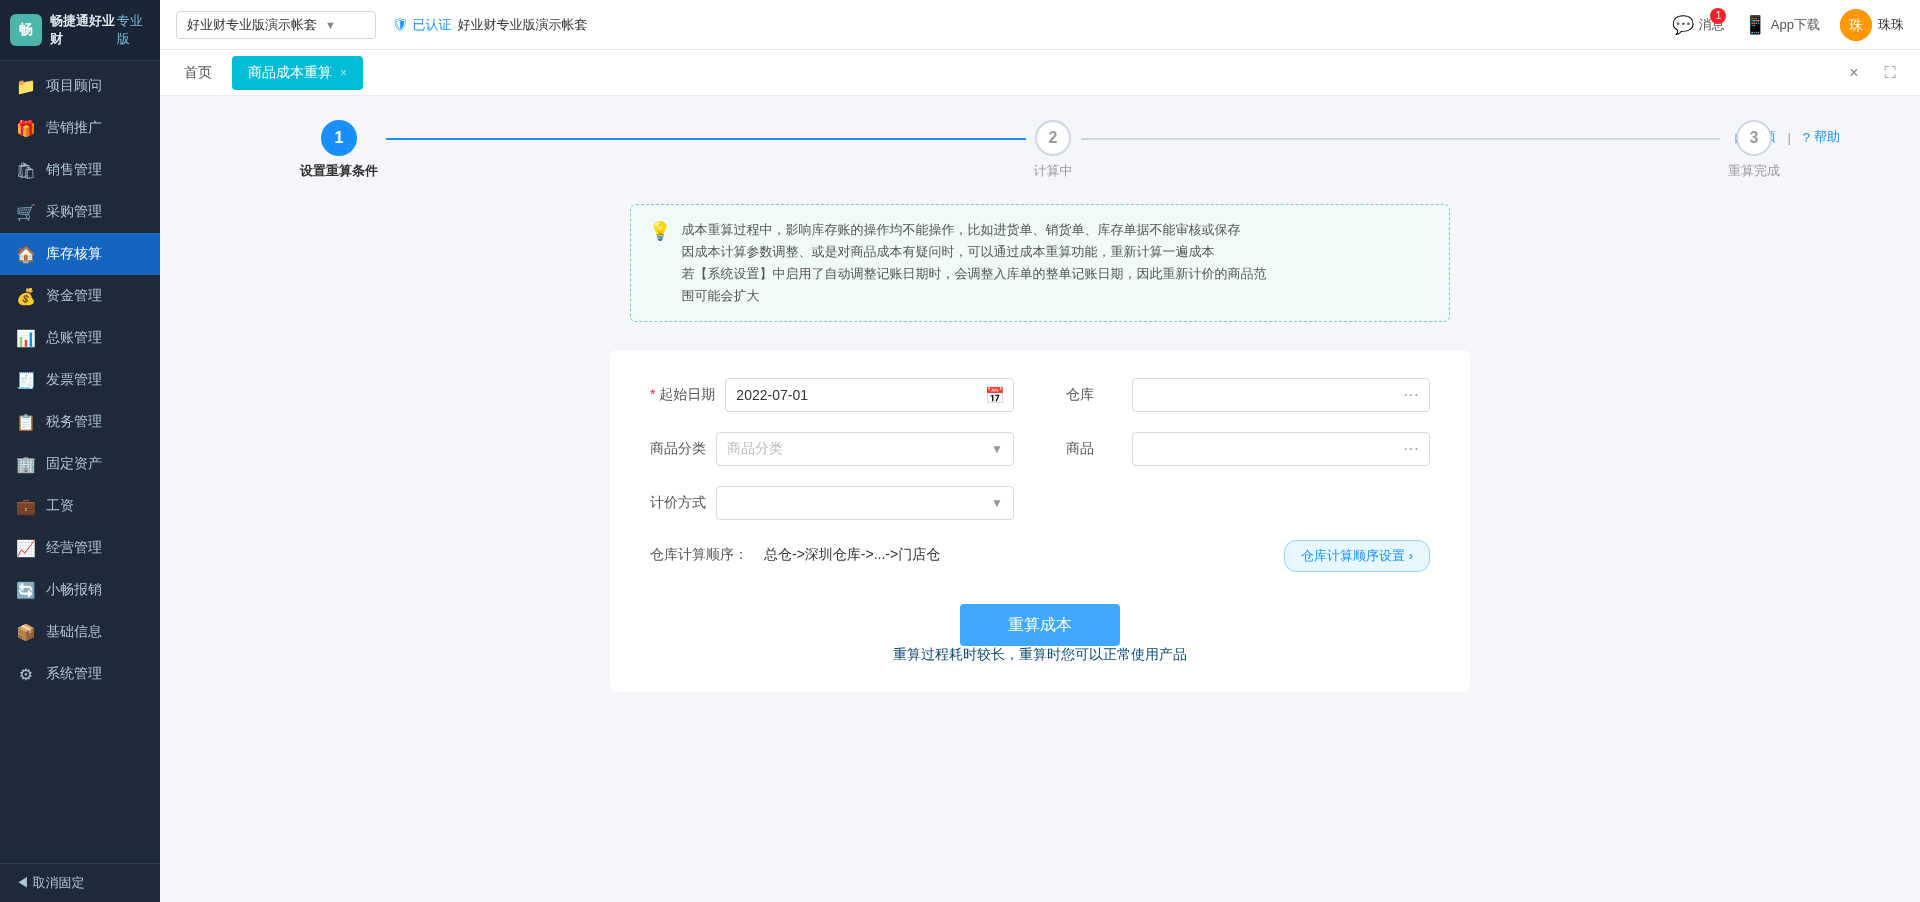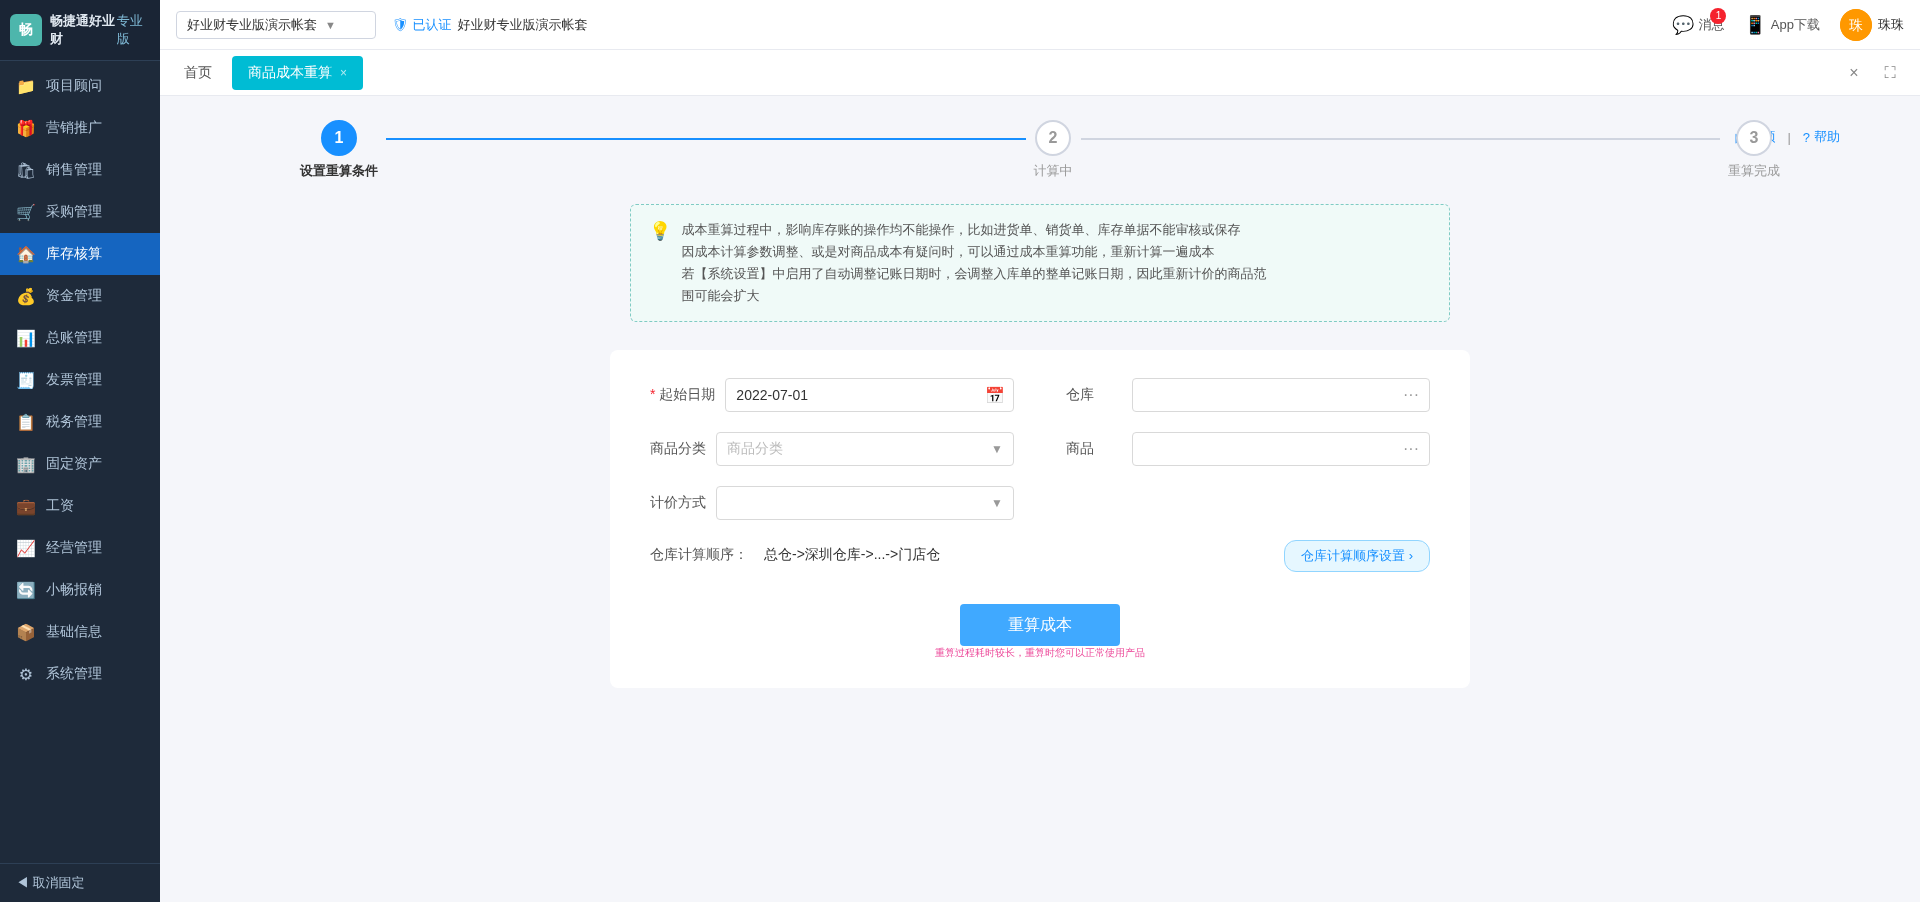--- a/index.html
+++ b/index.html
@@ -435,21 +435,21 @@
       background: #40a9ff;
       color: #fff;
       border: none;
       border-radius: 4px;
       font-size: 16px;
       cursor: pointer;
       display: flex;
       align-items: center;
       justify-content: center;
     }
-    .recalc-hint { font-size: 10px; color: #ec4899; }
+    .recalc-hint { font-size: 14px; color: #0c4a6e; }
 
     
     .content-area::-webkit-scrollbar { width: 6px; }
     .content-area::-webkit-scrollbar-track { background: #f0f2f5; }
     .content-area::-webkit-scrollbar-thumb { background: #c0c8d8; border-radius: 3px; }
   </style>
 </head>
 <body>
 
 <div class="sidebar">

